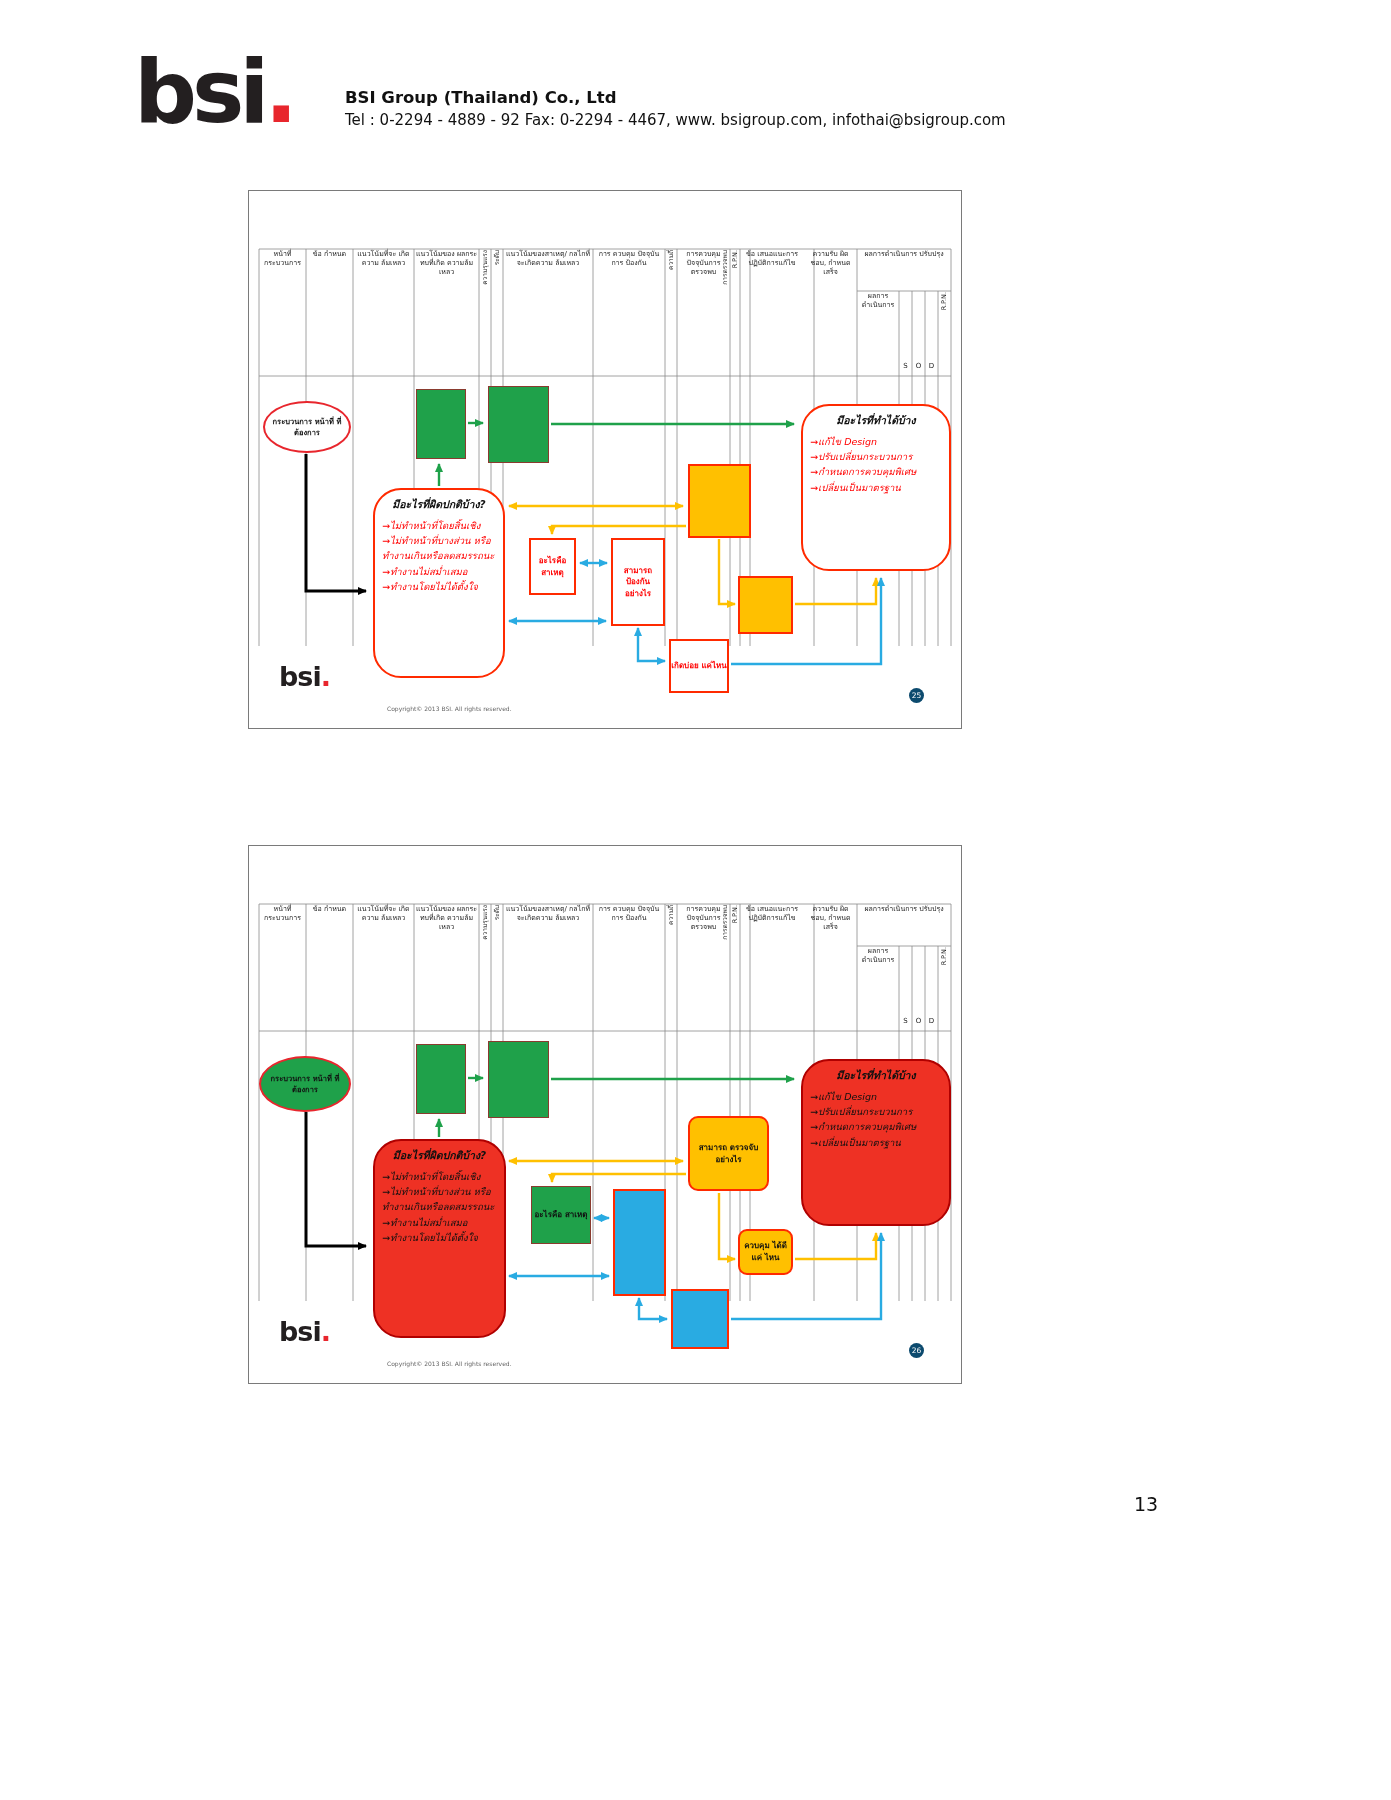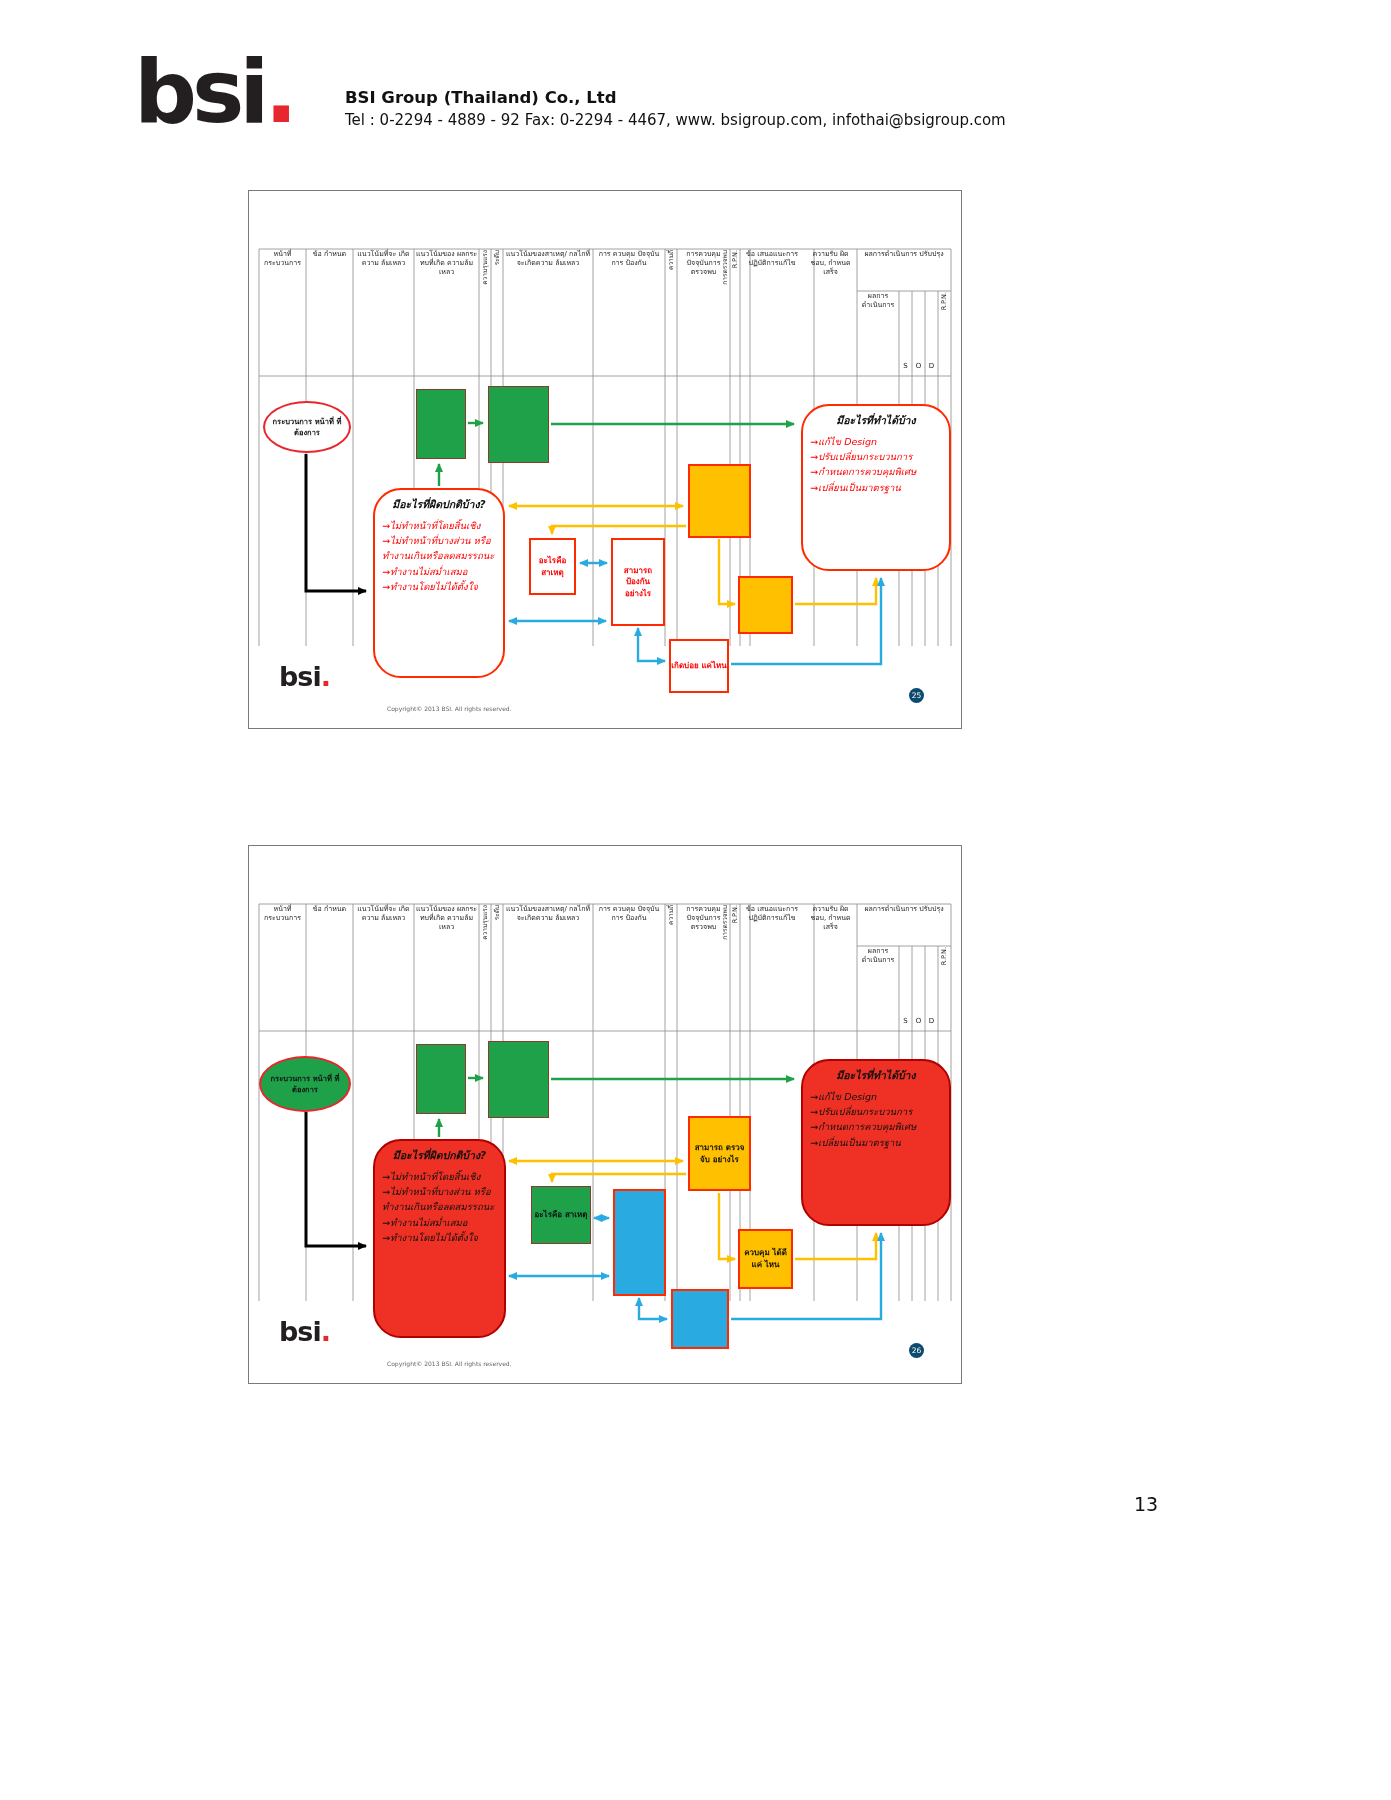--- a/index.html
+++ b/index.html
@@ -297,24 +297,24 @@
     <div class="fb rfill txtbox" style="left:124px;top:293px;width:133px;height:199px;">
       <div class="bt">มีอะไรที่ผิดปกติบ้าง?</div>
       <div class="bi dark">→ไม่ทำหน้าที่โดยสิ้นเชิง</div>
       <div class="bi dark">→ไม่ทำหน้าที่บางส่วน หรือทำงานเกินหรือลดสมรรถนะ</div>
       <div class="bi dark">→ทำงานไม่สม่ำเสมอ</div>
       <div class="bi dark">→ทำงานโดยไม่ได้ตั้งใจ</div>
     </div>
     <div class="fb gfill" style="left:282px;top:340px;width:60px;height:58px;">
         <span class="lbl dark">อะไรคือ สาเหตุ</span>
       </div>
-    <div class="fb yfill" style="left:439px;top:270px;width:63px;height:75px;">
+    <div class="fb yfill" style="left:439px;top:270px;width:81px;height:75px;border-radius:10px;">
         <span class="lbl dark">สามารถ ตรวจจับ อย่างไร</span>
       </div>
-    <div class="fb yfill" style="left:489px;top:383px;width:55px;height:60px;">
+    <div class="fb yfill" style="left:489px;top:383px;width:55px;height:46px;border-radius:9px;">
         <span class="lbl dark">ควบคุม ได้ดีแค่ ไหน</span>
       </div>
     <div class="fb bfill" style="left:364px;top:343px;width:53px;height:107px;"></div>
     <div class="fb bfill" style="left:422px;top:443px;width:58px;height:60px;"></div>
     <div class="fb rfill txtbox" style="left:552px;top:213px;width:150px;height:167px;">
       <div class="bt">มีอะไรที่ทำได้บ้าง</div>
       <div class="bi dark">→แก้ไข Design</div>
       <div class="bi dark">→ปรับเปลี่ยนกระบวนการ</div>
       <div class="bi dark">→กำหนดการควบคุมพิเศษ</div>
       <div class="bi dark">→เปลี่ยนเป็นมาตรฐาน</div>

